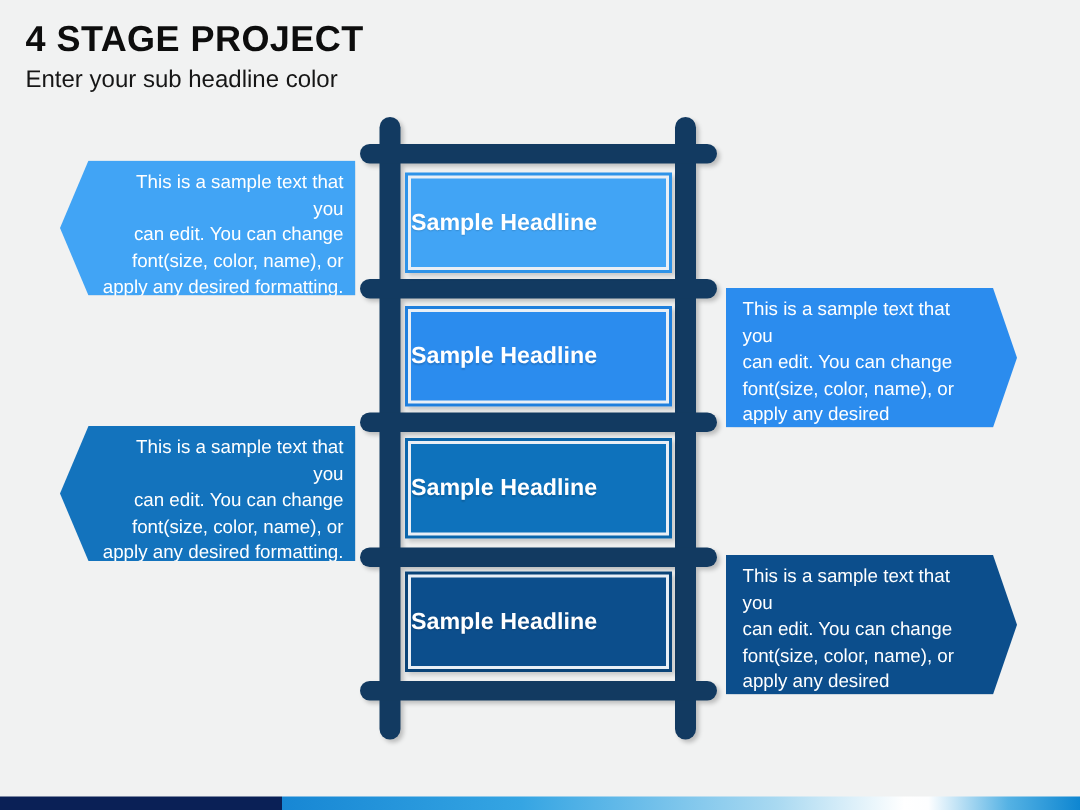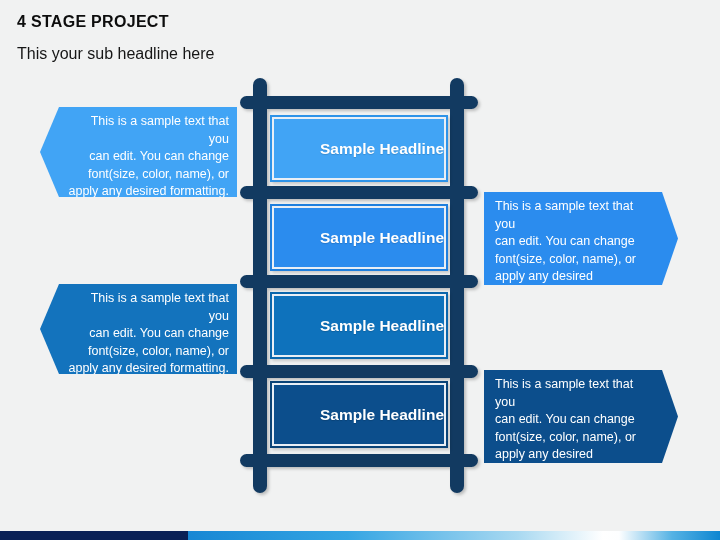--- a/index.html
+++ b/index.html
@@ -5,21 +5,21 @@
   html,body { margin:0; padding:0; }
   .slide {
     position: relative;
     width: 720px; height: 540px;
     background: #F1F2F2;
     font-family: "Liberation Sans", sans-serif;
     overflow: hidden;
   }
   .title {
     position: absolute; left: 17px; top: 13px;
-    font-size: 16px; font-weight: bold; color: #0D0D0D;
+    font-size: 24px; font-weight: bold; color: #0D0D0D;
     letter-spacing: 0.3px;
   }
   .subtitle {
     position: absolute; left: 17px; top: 45px;
     font-size: 16px; color: #161616;
   }
   .ladder { position: absolute; inset: 0; filter: drop-shadow(2px 2px 1.5px rgba(0,0,0,0.22)); }
   .rail {
     position: absolute; width: 14px; top: 78px; height: 415px;
     border-radius: 7px; background: #123A61;
@@ -36,21 +36,21 @@
   .stage-box {
     position: absolute; left: 270px; width: 178px; height: 67px;
     box-sizing: border-box; border: 2px solid; padding: 2px;
     background: #E9EFF6;
     box-shadow: 2px 2px 3px rgba(0,0,0,0.18);
   }
   .stage-1 { top: 115px; } .stage-2 { top: 204px; }
   .stage-3 { top: 292px; } .stage-4 { top: 381px; }
   .stage-inner {
     width: 100%; height: 100%;
-    display: flex; align-items: center; justify-content: flex-end;
+    display: flex; align-items: center; justify-content: flex-start;
   }
   .stage-label {
     color: #FFFFFF; font-weight: bold; font-size: 15.5px;
     text-shadow: 0 1px 1px rgba(0,0,0,0.15);
   }
   .callout {
     position: absolute; box-sizing: border-box; color: #FFFFFF;
     font-size: 12.5px; line-height: 17.5px;
     display: flex; flex-direction: column; 
     filter: drop-shadow(3px 3px 2.5px rgba(105,110,120,0.55));
@@ -79,21 +79,21 @@
       #1787D4 0%, #35A5E3 30%, #A9D9F1 62%, #FFFFFF 78%,
       #FDFEFF 81%, #55B2E4 91%, #0E86D1 100%);
   }
 </style>
 </head>
 <body>
 
 <div class="slide">
 
   <div class="title">4 STAGE PROJECT</div>
-  <div class="subtitle">This your sub headline here</div>
+  <div class="subtitle">Enter your sub headline color</div>
 
   <div class="ladder">
     <div class="rail rail-left" style="background-color: rgb(18, 58, 97);"></div>
     <div class="rail rail-right" style="background-color: rgb(18, 58, 97);"></div>
     <div class="rung rung-1" style="background-color: rgb(18, 58, 97);"></div>
     <div class="rung rung-2" style="background-color: rgb(18, 58, 97);"></div>
     <div class="rung rung-3" style="background-color: rgb(18, 58, 97);"></div>
     <div class="rung rung-4" style="background-color: rgb(18, 58, 97);"></div>
     <div class="rung rung-5" style="background-color: rgb(18, 58, 97);"></div>
   </div>

